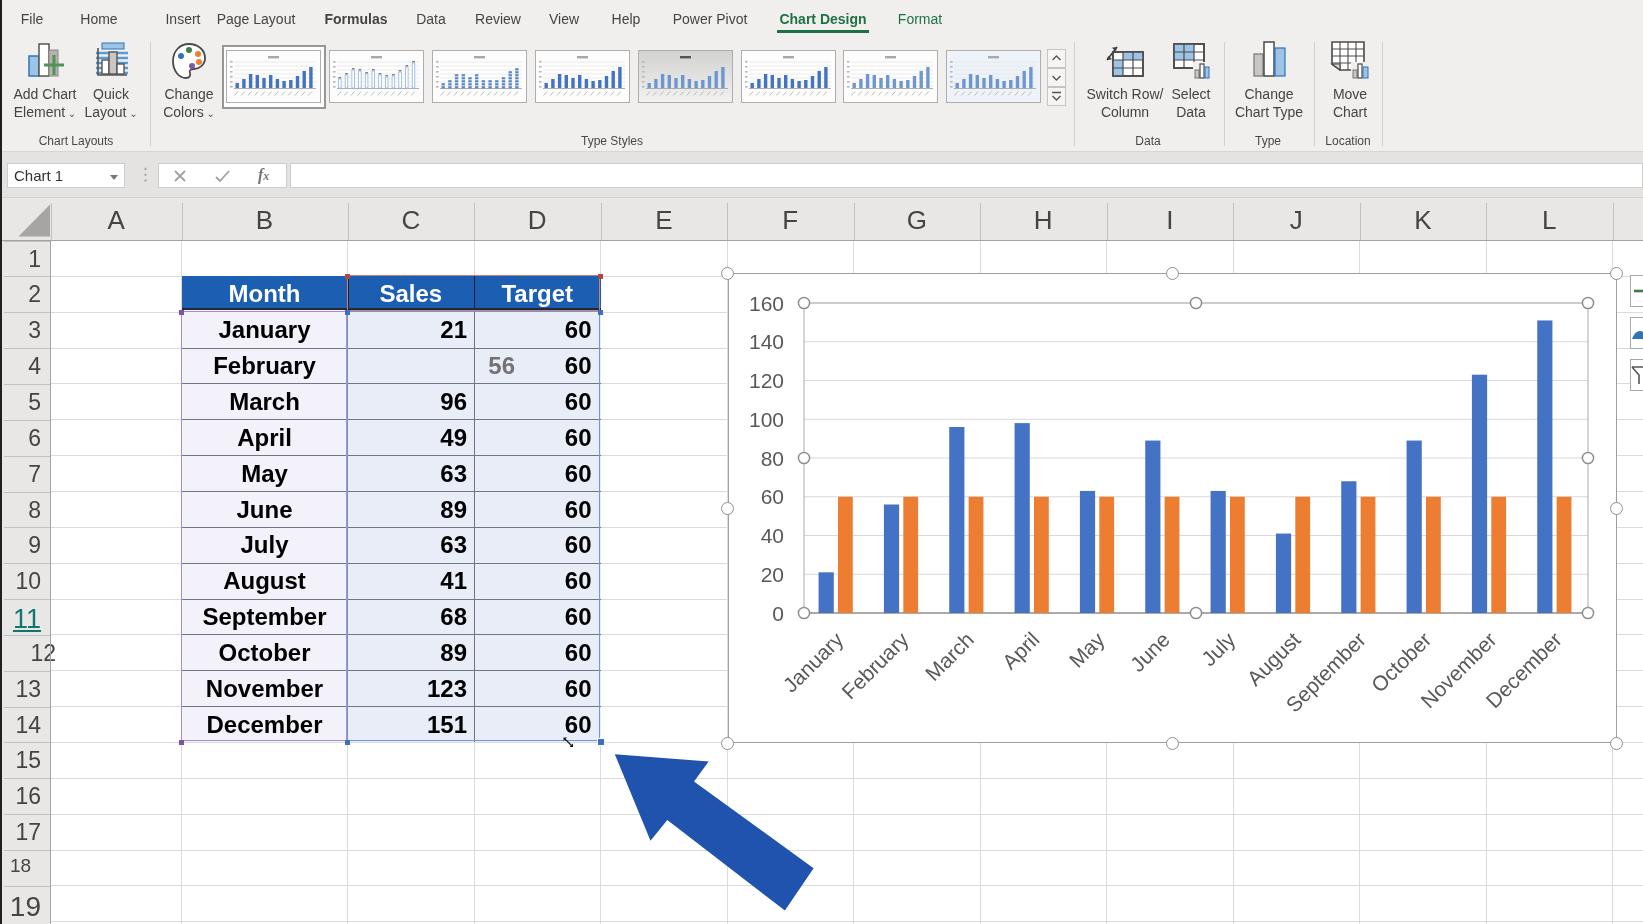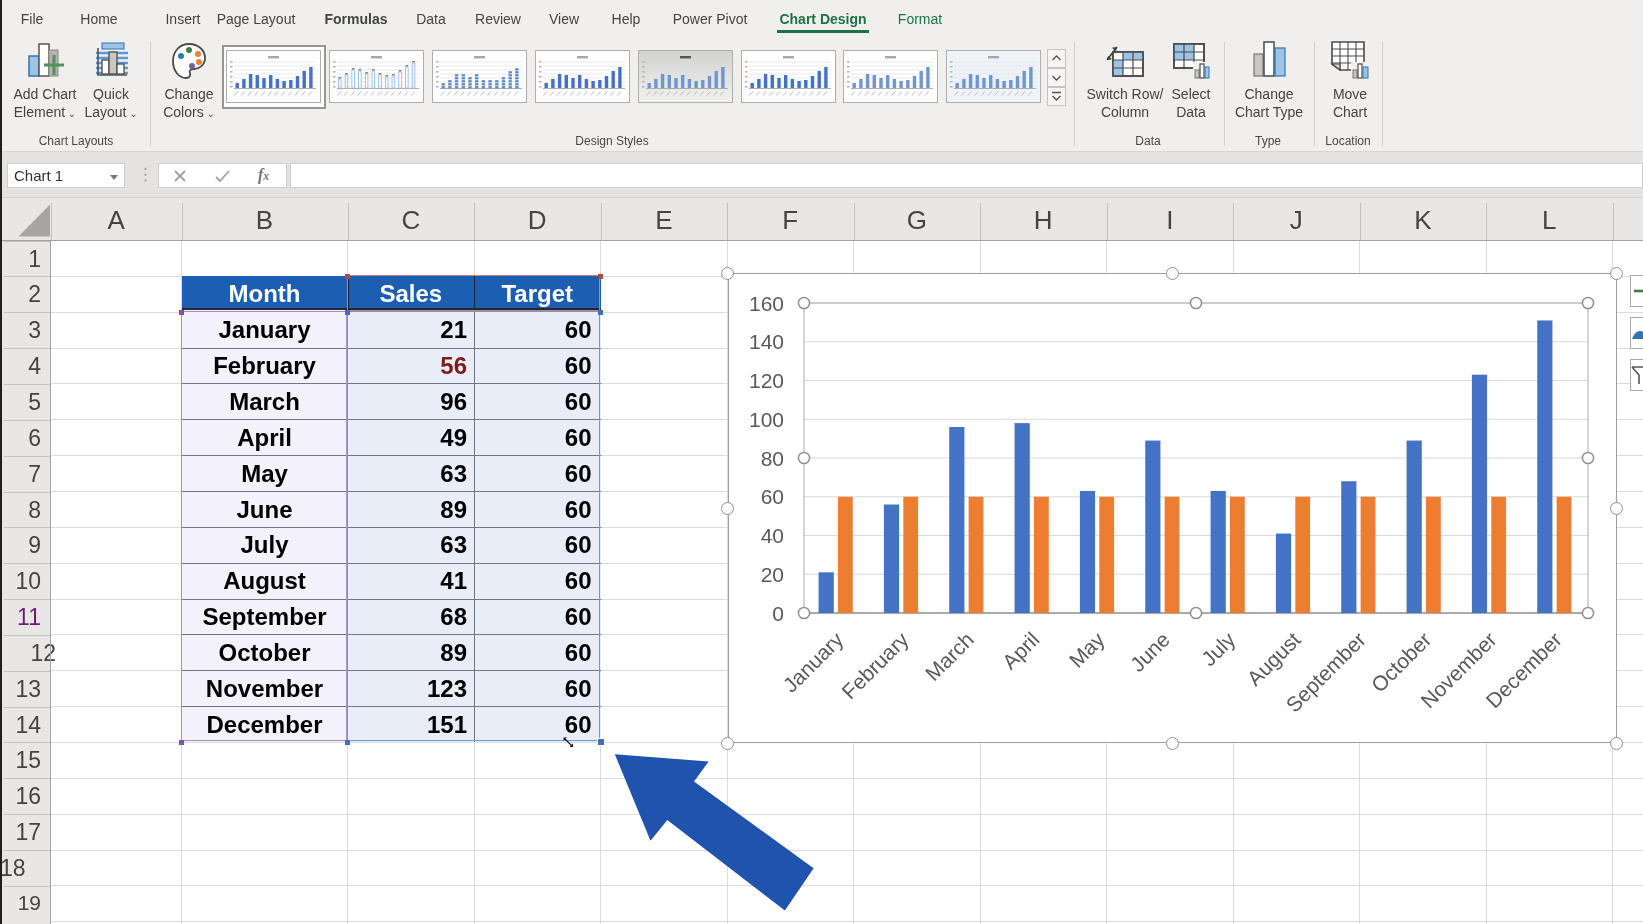--- a/index.html
+++ b/index.html
@@ -50,21 +50,21 @@
 <svg class="abs" style="left:171px;top:42px;" width="36" height="38" viewBox="0 0 36 38">
 <path d="M18 2 C27 2 34 8 34 16 C34 23 28 27 23 27 C19 27 18 29 19 31 C20 34 18 36 15 36 C8 36 2 29 2 19 C2 9 9 2 18 2 Z" fill="#fff" stroke="#4a4a4a" stroke-width="1.8"></path>
 <circle cx="10" cy="14" r="3" fill="#2e75b6"></circle>
 <circle cx="18" cy="8" r="3" fill="#3f7d46"></circle>
 <circle cx="27" cy="12" r="3" fill="#ed7d31"></circle>
 <circle cx="28" cy="20" r="3" fill="#ed7d31"></circle>
 <circle cx="21" cy="24" r="3" fill="#7c5aa4"></circle>
 </svg>
 <div class="abs ct" style="left:134px;top:85px;width:110px;font-size:14px;color:#444;line-height:18px;">Change<br>Colors<span style="font-size:10px;color:#555;">&nbsp;⌄</span></div>
 <div class="abs ct" style="left:6px;top:134px;width:140px;font-size:12px;color:#4a4844;">Chart Layouts</div>
-<div class="abs ct" style="left:542px;top:134px;width:140px;font-size:12px;color:#4a4844;">Design Styles</div>
+<div class="abs ct" style="left:542px;top:134px;width:140px;font-size:12px;color:#4a4844;">Type Styles</div>
 <div class="abs" style="left:222.0px;top:45px;width:100px;height:60px;background:#fdfdfd;border:2px solid #989694;"></div>
 <div class="abs" style="left:226.0px;top:50px;width:93px;height:51px;background:#fdfdfd;border:1px solid #b0aeac;"></div>
 <svg class="abs" style="left:226.0px;top:50px;" width="93" height="51" viewBox="0 0 93 51">
     <rect x="42" y="6" width="11" height="2.4" fill="#a8a8a8"></rect>
     <rect x="4" y="11" width="2.6" height="1.6" fill="#b8b8b8"></rect>
     <rect x="4" y="16" width="2.6" height="1.6" fill="#b8b8b8"></rect>
     <rect x="4" y="21" width="2.6" height="1.6" fill="#b8b8b8"></rect>
     <rect x="4" y="26" width="2.6" height="1.6" fill="#b8b8b8"></rect>
     <rect x="4" y="31" width="2.6" height="1.6" fill="#b8b8b8"></rect>
     <rect x="4" y="36" width="2.6" height="1.6" fill="#b8b8b8"></rect>
@@ -554,37 +554,37 @@
 <div class="abs" style="left:0;top:424.8px;width:41px;font-size:23px;color:#444;text-align:right;">6</div>
 <div class="abs" style="left:4px;top:419.8px;width:47.0px;height:1px;background:#c3c1bf;"></div>
 <div class="abs" style="left:0;top:460.6px;width:41px;font-size:23px;color:#444;text-align:right;">7</div>
 <div class="abs" style="left:4px;top:455.6px;width:47.0px;height:1px;background:#c3c1bf;"></div>
 <div class="abs" style="left:0;top:496.5px;width:41px;font-size:23px;color:#444;text-align:right;">8</div>
 <div class="abs" style="left:4px;top:491.5px;width:47.0px;height:1px;background:#c3c1bf;"></div>
 <div class="abs" style="left:0;top:532.3px;width:41px;font-size:23px;color:#444;text-align:right;">9</div>
 <div class="abs" style="left:4px;top:527.3px;width:47.0px;height:1px;background:#c3c1bf;"></div>
 <div class="abs" style="left:0;top:568.2px;width:41px;font-size:23px;color:#444;text-align:right;">10</div>
 <div class="abs" style="left:4px;top:563.2px;width:47.0px;height:1px;background:#c3c1bf;"></div>
-<div class="abs" style="left:0;top:604.0px;width:41px;font-size:23px;color:#701a75;text-align:right;">11</div>
+<div class="abs" style="left:0;top:604.0px;width:41px;font-size:27px;color:#0f766e;text-align:right;text-decoration:underline;">11</div>
 <div class="abs" style="left:4px;top:599.0px;width:47.0px;height:1px;background:#c3c1bf;"></div>
 <div class="abs" style="left:0;top:639.9px;width:41px;font-size:23px;color:#444;text-align:right;margin-left:15px;">12</div>
 <div class="abs" style="left:4px;top:634.9px;width:47.0px;height:1px;background:#c3c1bf;"></div>
 <div class="abs" style="left:0;top:675.7px;width:41px;font-size:23px;color:#444;text-align:right;">13</div>
 <div class="abs" style="left:4px;top:670.7px;width:47.0px;height:1px;background:#c3c1bf;"></div>
 <div class="abs" style="left:0;top:711.5px;width:41px;font-size:23px;color:#444;text-align:right;">14</div>
 <div class="abs" style="left:4px;top:706.5px;width:47.0px;height:1px;background:#c3c1bf;"></div>
 <div class="abs" style="left:0;top:747.4px;width:41px;font-size:23px;color:#444;text-align:right;">15</div>
 <div class="abs" style="left:4px;top:742.4px;width:47.0px;height:1px;background:#c3c1bf;"></div>
 <div class="abs" style="left:0;top:783.2px;width:41px;font-size:23px;color:#444;text-align:right;">16</div>
 <div class="abs" style="left:4px;top:778.2px;width:47.0px;height:1px;background:#c3c1bf;"></div>
 <div class="abs" style="left:0;top:819.1px;width:41px;font-size:23px;color:#444;text-align:right;">17</div>
 <div class="abs" style="left:4px;top:814.1px;width:47.0px;height:1px;background:#c3c1bf;"></div>
-<div class="abs" style="left:0;top:855.0px;width:41px;font-size:23px;color:#444;text-align:left;">18</div>
+<div class="abs" style="left:0;top:855.0px;width:41px;font-size:19px;color:#444;text-align:center;">18</div>
 <div class="abs" style="left:4px;top:850.0px;width:47.0px;height:1px;background:#c3c1bf;"></div>
-<div class="abs" style="left:0;top:890.8px;width:41px;font-size:21px;color:#444;text-align:right;">19</div>
+<div class="abs" style="left:0;top:890.8px;width:41px;font-size:28px;color:#444;text-align:right;">19</div>
 <div class="abs" style="left:4px;top:885.8px;width:47.0px;height:1px;background:#c3c1bf;"></div>
 <div class="abs" style="left:50.0px;top:240.5px;width:1px;height:683.5px;background:#a5a3a1;"></div>
 <svg class="abs" style="left:0;top:0" width="1643" height="924">
     <g stroke="#dbdbdb" stroke-width="1" shape-rendering="crispEdges">
       <line x1="181.5" y1="240.5" x2="181.5" y2="924"></line>
       <line x1="347.5" y1="240.5" x2="347.5" y2="924"></line>
       <line x1="474.0" y1="240.5" x2="474.0" y2="924"></line>
       <line x1="600.5" y1="240.5" x2="600.5" y2="924"></line>
       <line x1="727.0" y1="240.5" x2="727.0" y2="924"></line>
       <line x1="853.5" y1="240.5" x2="853.5" y2="924"></line>
@@ -639,21 +639,21 @@
       <line x1="181.5" y1="634.9" x2="600.5" y2="634.9"></line>
       <line x1="181.5" y1="670.7" x2="600.5" y2="670.7"></line>
       <line x1="181.5" y1="706.5" x2="600.5" y2="706.5"></line>
       <line x1="474.0" y1="312.2" x2="474.0" y2="742.4000000000001"></line>
     </g>
   </svg>
 <div class="abs ct" style="left:181.5px;top:316.2px;width:166.0px;font-size:24px;font-weight:bold;color:#000;">January</div>
 <div class="abs" style="left:347.5px;top:316.2px;width:119.5px;font-size:24px;font-weight:bold;color:#000;text-align:right;">21</div>
 <div class="abs" style="left:474.0px;top:316.2px;width:117.5px;font-size:24px;font-weight:bold;color:#000;text-align:right;">60</div>
 <div class="abs ct" style="left:181.5px;top:352.1px;width:166.0px;font-size:24px;font-weight:bold;color:#000;">February</div>
-<div class="abs" style="left:347.5px;top:352.1px;width:119.5px;font-size:24px;font-weight:bold;color:#7f1d1d;text-align:right;">56</div>
+<div class="abs" style="left:347.5px;top:352.1px;width:119.5px;font-size:24px;font-weight:bold;color:#737373;text-align:right;padding-left:48px;">56</div>
 <div class="abs" style="left:474.0px;top:352.1px;width:117.5px;font-size:24px;font-weight:bold;color:#000;text-align:right;">60</div>
 <div class="abs ct" style="left:181.5px;top:387.9px;width:166.0px;font-size:24px;font-weight:bold;color:#000;">March</div>
 <div class="abs" style="left:347.5px;top:387.9px;width:119.5px;font-size:24px;font-weight:bold;color:#000;text-align:right;">96</div>
 <div class="abs" style="left:474.0px;top:387.9px;width:117.5px;font-size:24px;font-weight:bold;color:#000;text-align:right;">60</div>
 <div class="abs ct" style="left:181.5px;top:423.8px;width:166.0px;font-size:24px;font-weight:bold;color:#000;">April</div>
 <div class="abs" style="left:347.5px;top:423.8px;width:119.5px;font-size:24px;font-weight:bold;color:#000;text-align:right;">49</div>
 <div class="abs" style="left:474.0px;top:423.8px;width:117.5px;font-size:24px;font-weight:bold;color:#000;text-align:right;">60</div>
 <div class="abs ct" style="left:181.5px;top:459.6px;width:166.0px;font-size:24px;font-weight:bold;color:#000;">May</div>
 <div class="abs" style="left:347.5px;top:459.6px;width:119.5px;font-size:24px;font-weight:bold;color:#000;text-align:right;">63</div>
 <div class="abs" style="left:474.0px;top:459.6px;width:117.5px;font-size:24px;font-weight:bold;color:#000;text-align:right;">60</div>

